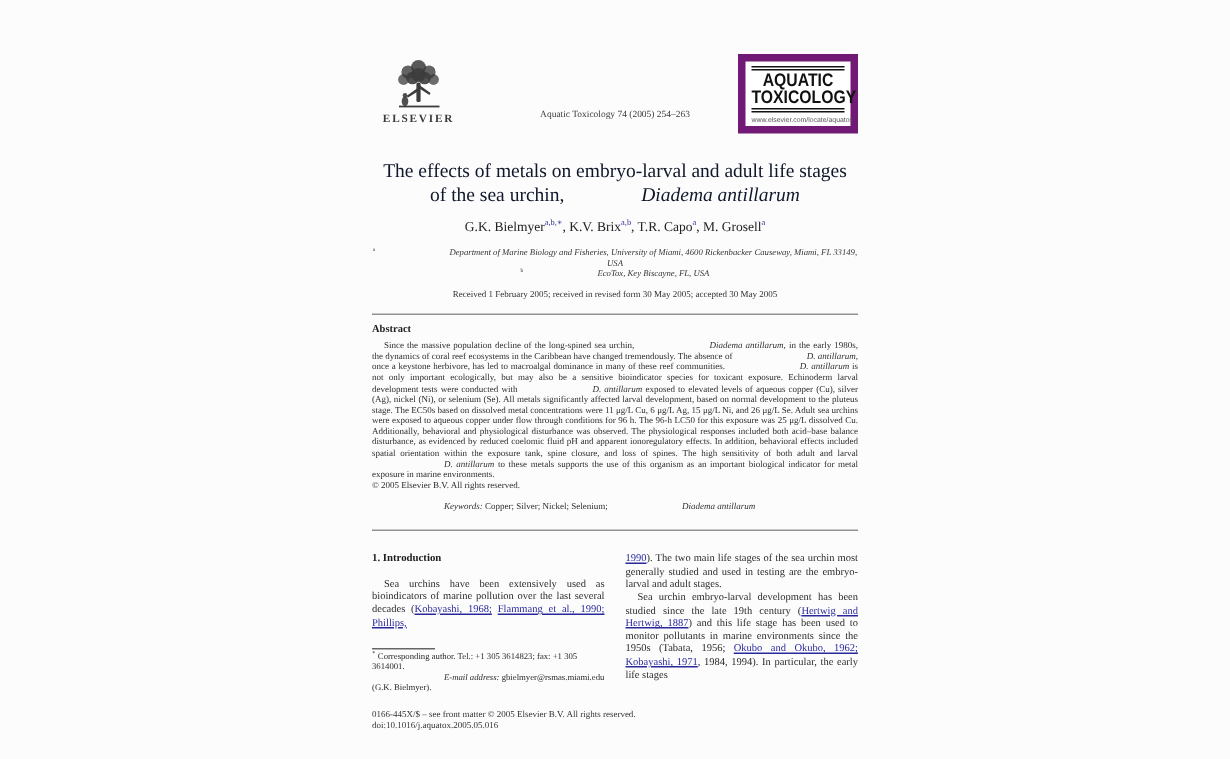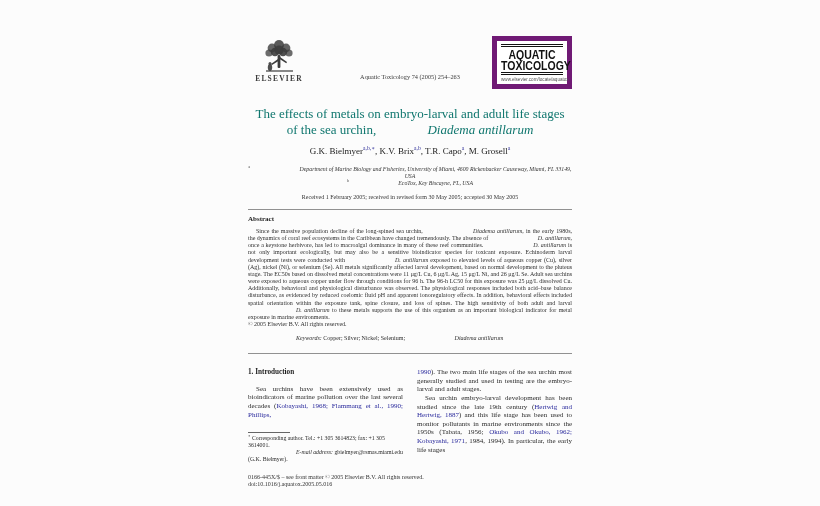--- a/index.html
+++ b/index.html
@@ -18,21 +18,21 @@
   .elsevier { position: absolute; top: 37px; left: 0; width: 62px; text-align: center; }
   .elsevier svg { display: block; margin: 0 auto; }
   .elsevier-word { font-size: 7.5px; letter-spacing: 1.2px; color: #3a3a3a; margin-top: 1px; font-weight: bold; }
   .jref { position: absolute; top: 73px; left: 60px; right: 60px; text-align: center; font-size: 6.3px; color: #3a3a3a; }
   .atox { position: absolute; top: 36px; right: 0; width: 80px; background: #ffffff; border: 5px solid #701a75; padding: 3px 4px 2px; box-sizing: border-box; }
   .dbl { border-top: 3px double #111; height: 0; }
   .atox-name { text-align: center; font-family: "Liberation Sans", "DejaVu Sans", sans-serif; font-weight: bold; font-size: 10.5px; line-height: 10.5px; color: #111; letter-spacing: 0px; margin: 2px 0; transform: scaleY(1.15); }
   .atox-url { text-align: center; font-size: 4.6px; color: #555; margin-top: 2px; font-family: "Liberation Sans", "DejaVu Sans", sans-serif; }
 
   
-  .title { margin-top: 10px; text-align: center; font-size: 13px; line-height: 15.5px; color: #0f766e; }
+  .title { margin-top: 10px; text-align: center; font-size: 13px; line-height: 15.5px; color: #0f172a; }
   .authors { margin-top: 9px; text-align: center; font-size: 9px; color: #222; }
   .affils { margin-top: 10px; text-align: center; font-size: 5.8px; line-height: 7px; color: #333; }
   .received { margin-top: 7px; text-align: center; font-size: 6px; color: #333; }
 
   .rule { border: none; border-top: 1px solid #919191; margin: 0; }
   .rule1 { margin-top: 9px; }
   .rule2 { margin-top: 12px; }
 
   .abs-head { margin-top: 5px; font-size: 7px; font-weight: bold; color: #1d1d1d; }
   .abs-text { margin-top: 5px; font-size: 6px; line-height: 7.15px; text-align: justify; text-indent: 8px; color: #2e2e2e; }
@@ -46,21 +46,21 @@
   .para + .para { margin-top: 0; }
 
   .footnote { margin-top: 13px; font-size: 5.8px; line-height: 6.9px; text-align: left; }
   .fn-rule { width: 42px; border: none; border-top: 1px solid #666; margin: 0 0 2px 0; }
 
   .footer { margin-top: 11px; font-size: 6px; line-height: 7.4px; color: #333; }
 
   
   .seg-plain {}
   .seg-italic { font-style: italic; margin-left: 48px; }
-  .seg-link { color: #29299c; text-decoration-thickness: 0.5px; }
+  .seg-link { color: #29299c; text-decoration: underline; text-decoration-thickness: 0.5px; }
   .seg-email { color: #2a2a2a; }
   .seg-sup { vertical-align: super; font-size: 0.62em; line-height: 0; }
   .seg-suplink { vertical-align: super; font-size: 0.62em; line-height: 0; color: #30309a; }
 </style>
 </head>
 <body>
 
 <div class="page">
   <div class="content">
 

